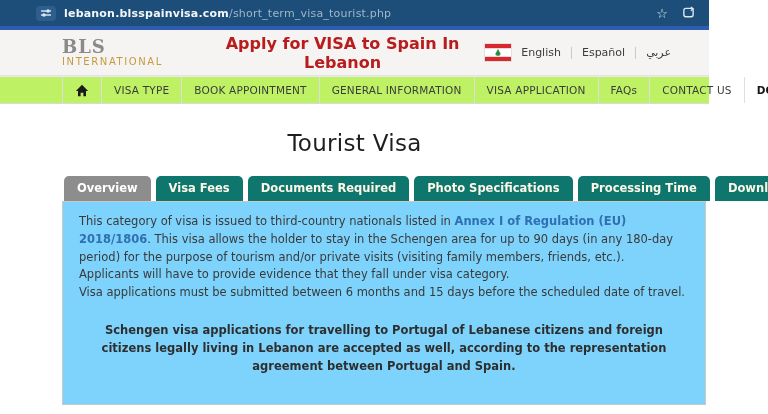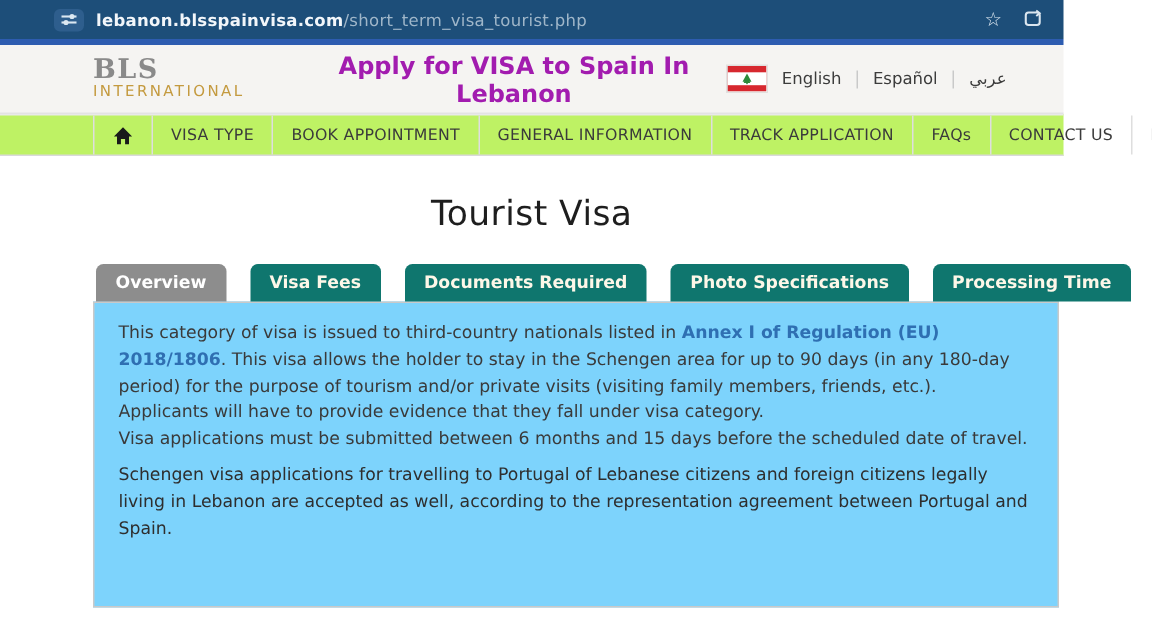--- a/index.html
+++ b/index.html
@@ -28,21 +28,21 @@
 
   
   .site-header {
     height:46px; background:#f5f4f2; display:flex; align-items:center;
     padding:0 28px 0 62px; border-bottom:1px solid #e3e3e3;
   }
   .logo-block { width:150px; line-height:1; }
   .logo-main { font-family:"DejaVu Serif","Liberation Serif",serif; font-weight:700; font-size:18px; color:#8a8a8a; letter-spacing:1px; }
   .logo-sub { font-size:10px; color:#c49a3f; letter-spacing:1.6px; margin-top:1px; }
   .header-title {
-    flex:1; text-align:center; font-size:16px; font-weight:700; color:#a21caf;
+    flex:1; text-align:center; font-size:16px; font-weight:700; color:#b91c1c;
     display:flex; align-items:center; justify-content:center; gap:12px;
   }
   .flag { display:inline-block; width:26px; height:17px; box-shadow:0 0 0 1px rgba(0,0,0,.08); }
   .lang-links { display:flex; align-items:flex-end; font-size:11px; color:#3c3c3c; }
   .lang-item { padding:0 10px; cursor:pointer; }
   .lang-sep { width:1px; height:12px; background:#c9c9c9; }
 
   
   .nav-bar {
     height:28px; background:#bef264; border-bottom:1px solid #d9d9d9; border-top:1px solid #e9e9e9;
@@ -52,33 +52,33 @@
     display:flex; align-items:center; padding:0 12px; font-size:10.5px; color:#3b3b3b;
     border-right:1px solid #dedede; cursor:pointer; white-space:nowrap; letter-spacing:.2px;
   }
   .nav-item:first-child { border-left:1px solid #dedede; }
   .nav-item.bold { font-weight:700; color:#151515; }
   .home-glyph { display:flex; align-items:center; }
 
   
   .page-title { text-align:center; font-size:23px; color:#1e1e1e; margin-top:26px; letter-spacing:.3px; }
 
-  .tabs-row { display:flex; gap:16px; margin:20px 0 0 64px; }
+  .tabs-row { display:flex; gap:5px; margin:20px 0 0 64px; }
   .tab {
     padding:5px 13px 6px; font-size:11.5px; font-weight:600; color:#fdf7e8;
     background:#0f766e; border-radius:5px 5px 0 0; cursor:pointer; white-space:nowrap;
   }
   .tab.tab-active { background:#8d8d8d; color:#ffffff; }
 
   .content-box {
     margin:0 62px 0 62px; width:644px; height:204px;
     border:1px solid #c9c9c9; background:#7dd3fc; padding:11px 16px 0 16px;
   }
   .content-box p { font-size:11.5px; color:#3a3a3a; line-height:1.55; }
-  .content-box p.spaced { margin-top:6px; font-weight:400; color:#2e2e2e; }
+  .content-box p.spaced { margin-top:20px; font-weight:700; color:#2e2e2e;text-align:center; }
   .inline-link { color:#2f6fb2; font-weight:700; cursor:pointer; text-decoration:none; }
 </style>
 </head>
 <body>
 
 <div class="screen">
 
   <div class="browser-bar">
     <div class="url-chip">
       <span class="tune-pill">
@@ -131,21 +131,21 @@
 
   <div class="nav-bar">
     <div class="nav-item home-glyph">
       <svg width="14" height="13" viewBox="0 0 16 15">
         <path d="M8 1 L15 8 H12.6 V14 H9.6 V10 H6.4 V14 H3.4 V8 H1 Z" fill="#1a1a1a"></path>
       </svg>
     </div>
     <div class="nav-item">VISA TYPE</div>
     <div class="nav-item">BOOK APPOINTMENT</div>
     <div class="nav-item">GENERAL INFORMATION</div>
-    <div class="nav-item">TRACK APPLICATION</div>
+    <div class="nav-item">VISA APPLICATION</div>
     <div class="nav-item">FAQs</div>
     <div class="nav-item">CONTACT US</div>
     <div class="nav-item bold">DOOR STEP SERVICE</div>
   </div>
 
   <div class="page-title">Tourist Visa</div>
 
   <div class="tabs-row">
     <div class="tab tab-active">Overview</div>
     <div class="tab">Visa Fees</div>

